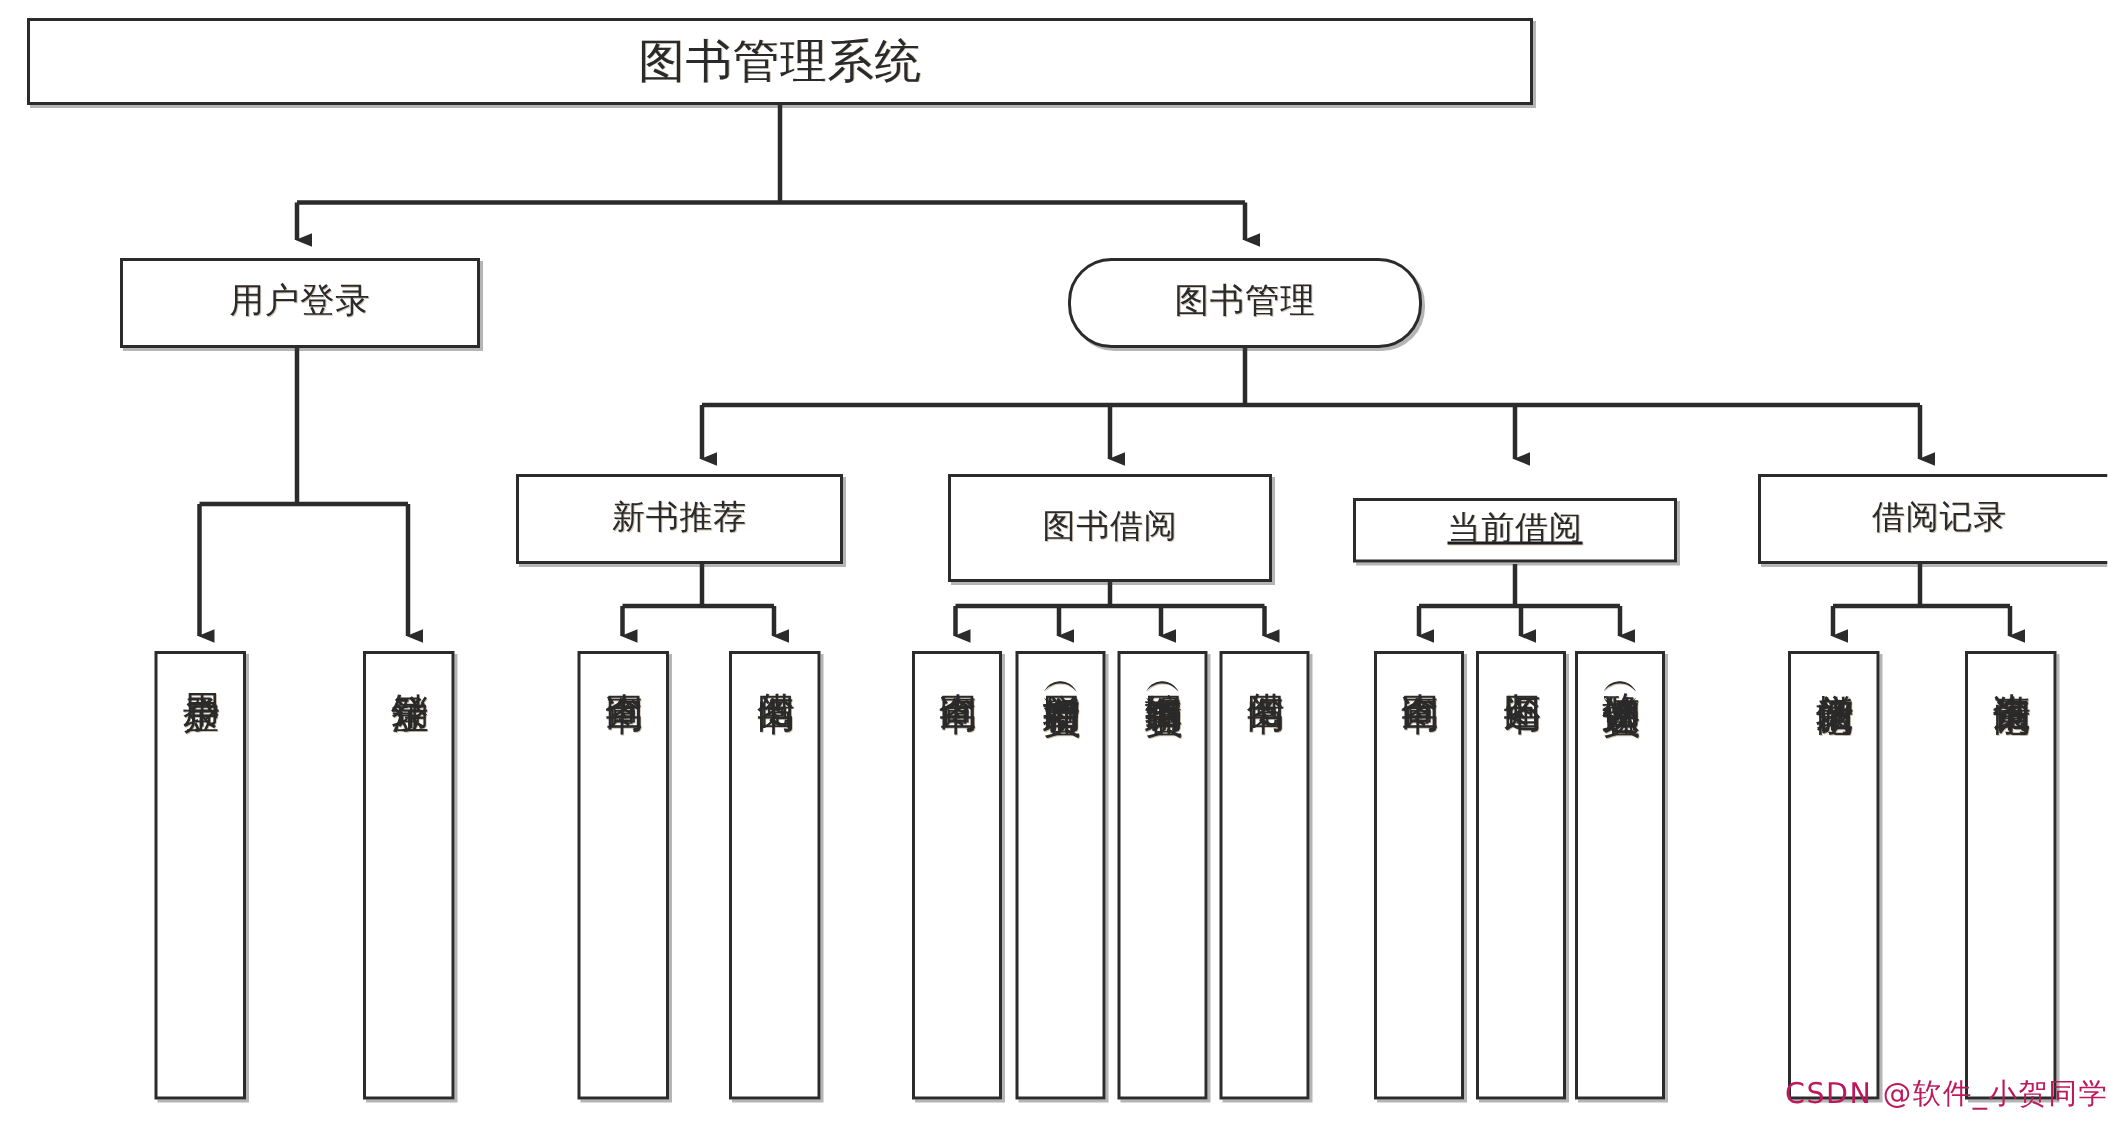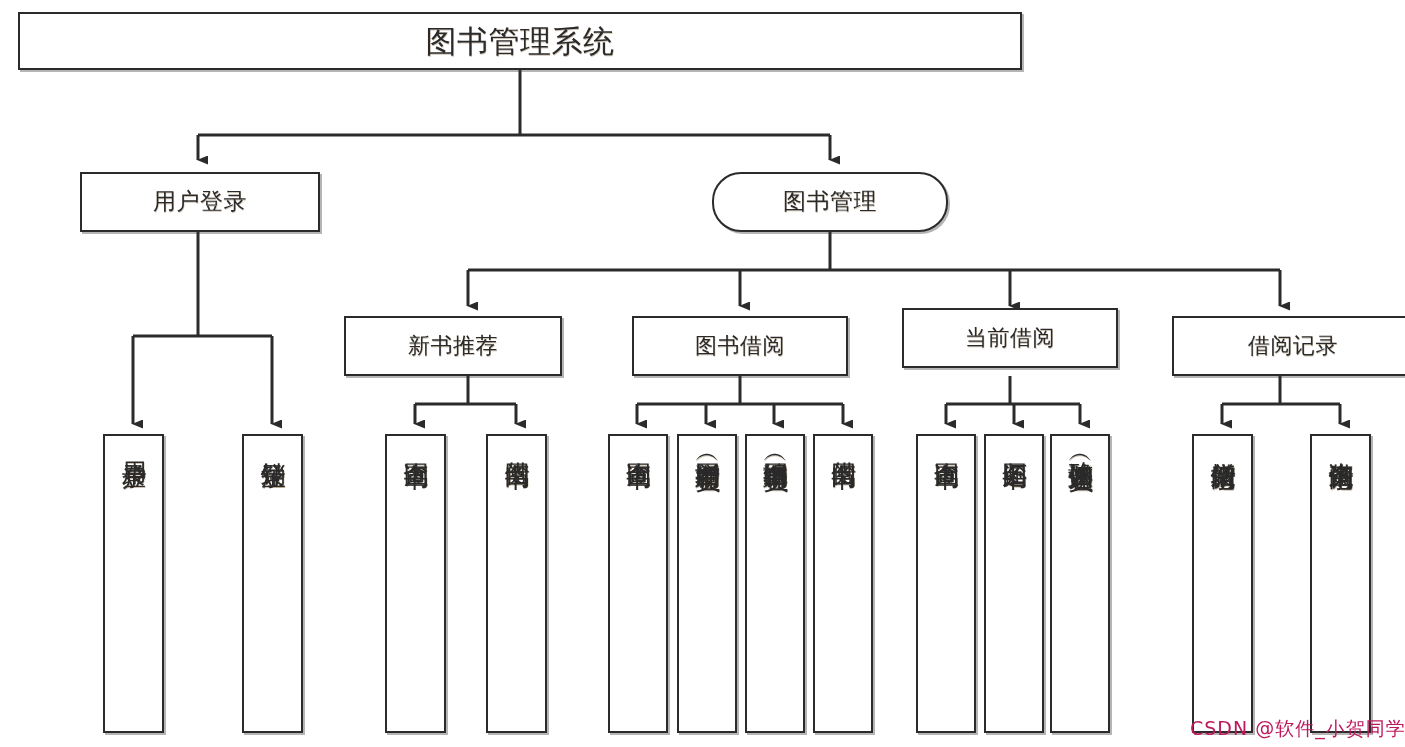--- a/index.html
+++ b/index.html
@@ -138,24 +138,24 @@
   <div class="node node-l2" style="left:80px; top:172px; width:240px; height:60px;">
     <span class="label">用户登录</span>
   </div>
   <div class="node node-l2" style="left:712px; top:172px; width:236px; height:60px;border-radius:29px;">
     <span class="label">图书管理</span>
   </div>
 
   <div class="node node-l3" style="left:344px; top:316px; width:218px; height:60px;">
     <span class="label">新书推荐</span>
   </div>
-  <div class="node node-l3" style="left:632px; top:316px; width:216px; height:60px;justify-content:center;">
+  <div class="node node-l3" style="left:632px; top:316px; width:216px; height:72px;justify-content:center;">
     <span class="label">图书借阅</span>
   </div>
-  <div class="node node-l3" style="left:902px; top:308px; width:216px; height:60px;">
+  <div class="node node-l3" style="left:902px; top:332px; width:216px; height:43px;text-decoration:underline;">
     <span class="label">当前借阅</span>
   </div>
   <div class="node node-l3" style="left:1172px; top:316px; width:242px; height:60px;">
     <span class="label">借阅记录</span>
   </div>
 
   <div class="node node-leaf" style="left:103px; top:434px; width:61px; height:299px;">
     <span class="label">用户登录</span>
   </div>
   <div class="node node-leaf" style="left:242px; top:434px; width:61px; height:299px;">

